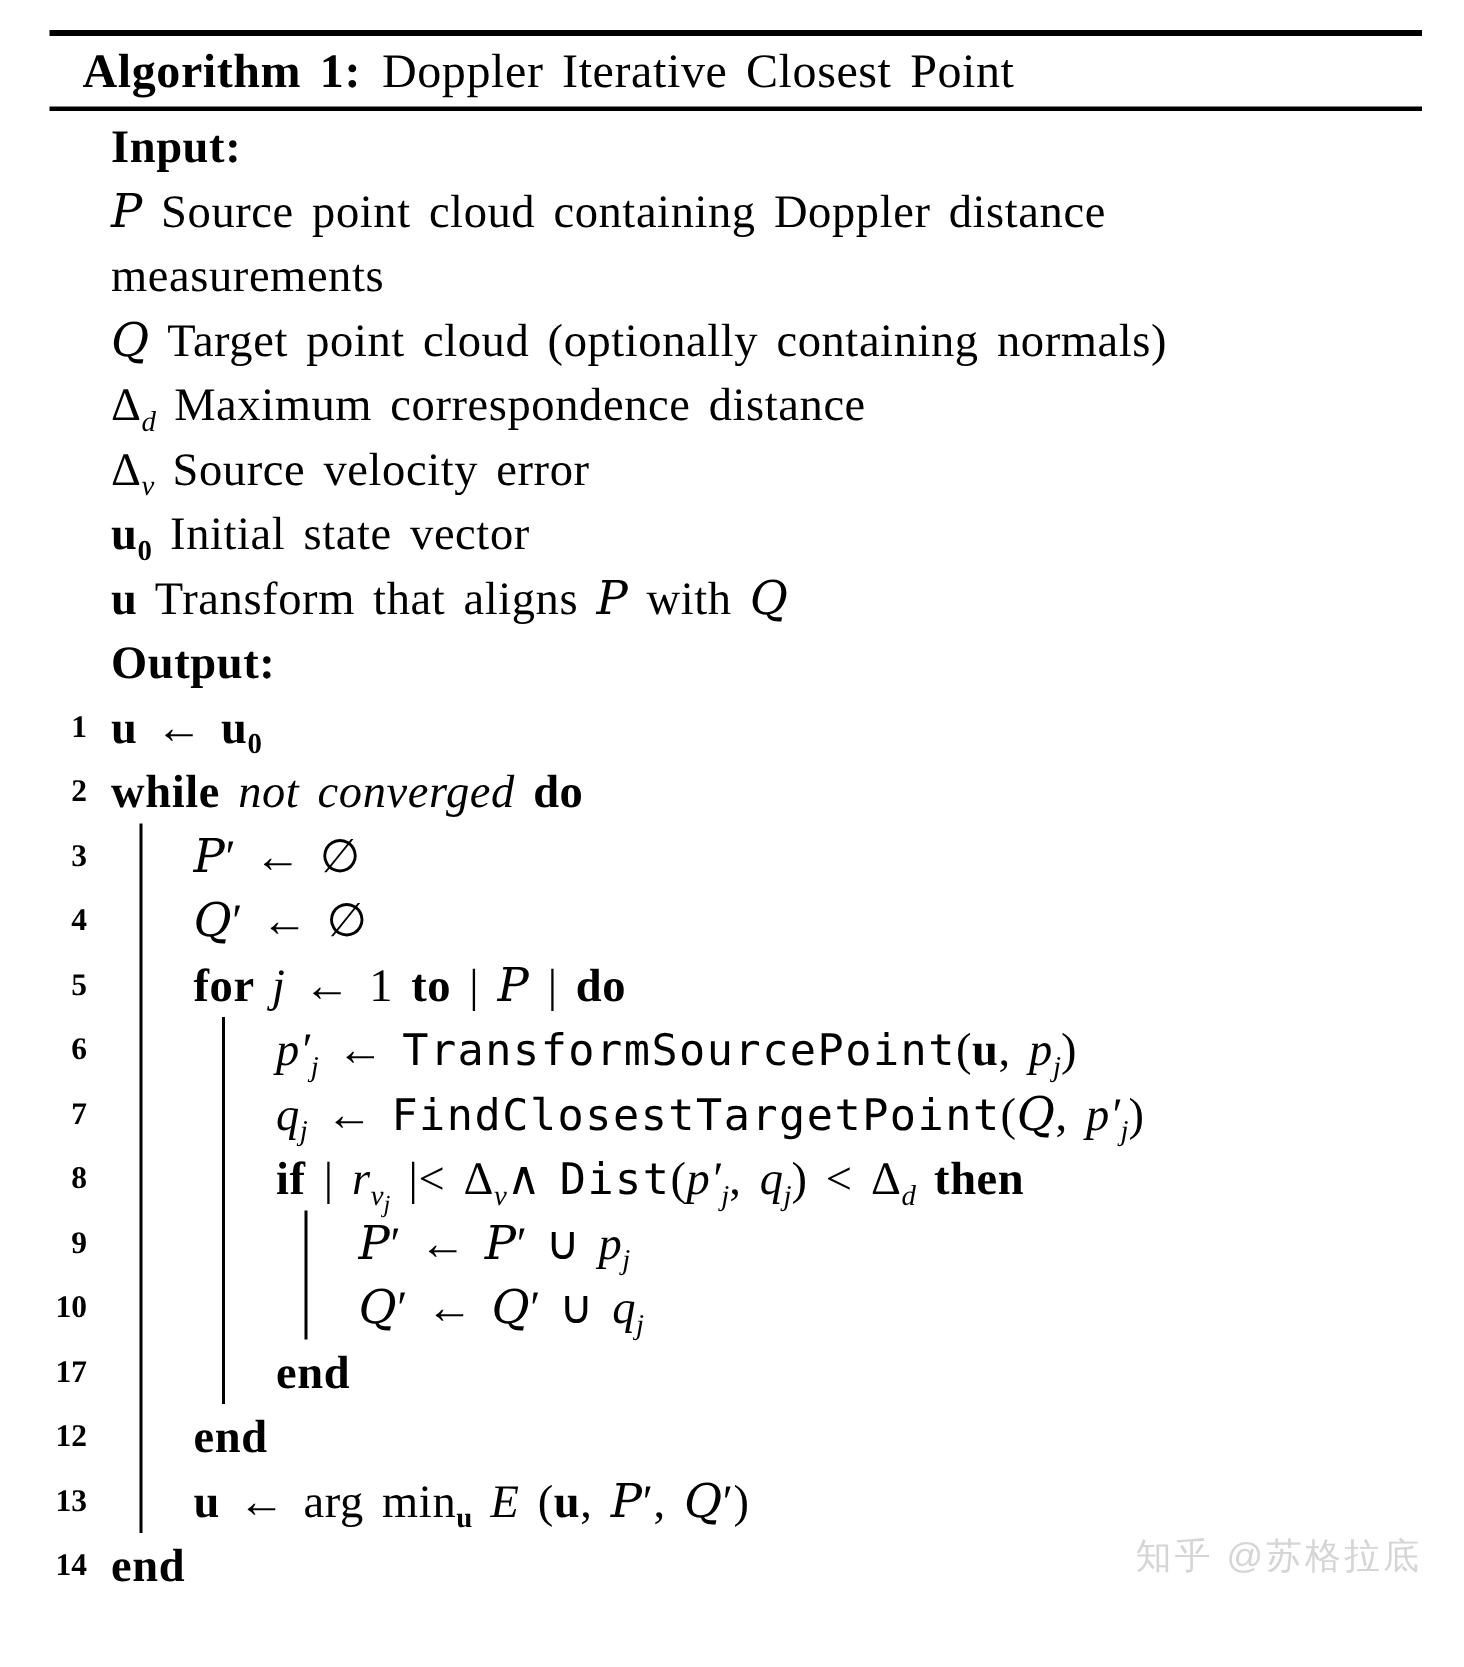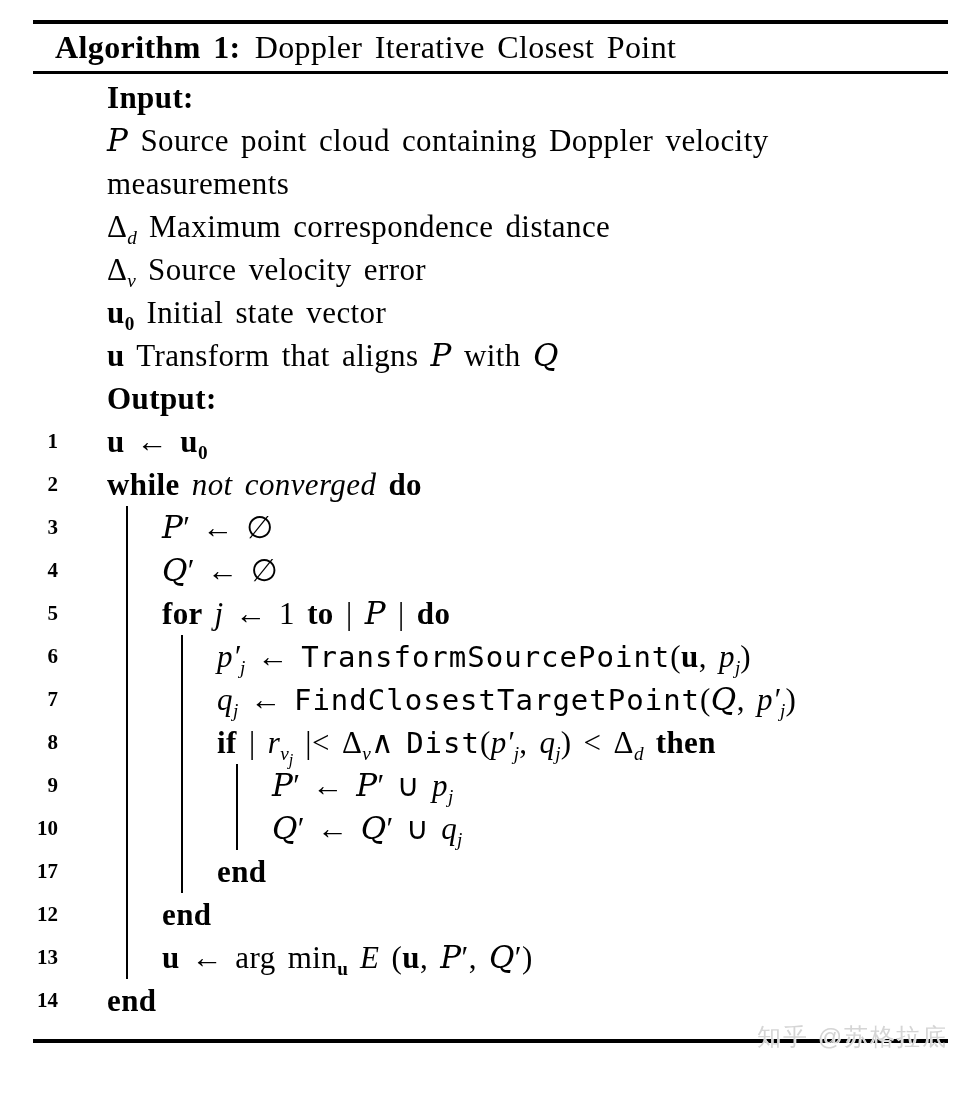--- a/index.html
+++ b/index.html
@@ -20,21 +20,21 @@
     height:47px; line-height:47px;
     padding-left:55px;
     font-size:32px;
     letter-spacing:0.4px; word-spacing:4px;
     white-space:nowrap;
   }
   .algo-header .hlabel { font-weight:bold; margin-right:14px; }
 
   .algo-body {
     position:relative;
-    padding-left:107px;
+    padding-left:74px;
     padding-top:2px;
     font-size:31px;
     letter-spacing:0.4px; word-spacing:4px;
   }
   .line {
     height:43px; line-height:43px;
     white-space:nowrap;
   }
   .line span, .line sub { white-space:pre; }
   .lineno {
@@ -79,22 +79,23 @@
   <div class="rule rule-thick top-rule"></div>
 
   <div class="algo-header">
     <span class="hlabel">Algorithm 1:</span><span>Doppler Iterative Closest Point</span>
   </div>
 
   <div class="rule rule-thin"></div>
 
   <div class="algo-body">
       <div class="line"><span class="s-b">Input:</span></div>
-      <div class="line"><span class="s-c">P</span><span class="s-r"> Source point cloud containing Doppler velocity</span></div>
+      <div class="line"><span class="s-c">P</span><span class="s-r"> Source point cloud containing Doppler distance</span></div>
       <div class="line"><span class="s-r">measurements</span></div>
+      <div class="line"><span class="s-c">Q</span><span class="s-r"> Target point cloud (optionally containing normals)</span></div>
       <div class="line"><span class="s-r">Δ<sub class="s-i">d</sub></span><span class="s-r"> Maximum correspondence distance</span></div>
       <div class="line"><span class="s-r">Δ<sub class="s-i">v</sub></span><span class="s-r"> Source velocity error</span></div>
       <div class="line"><span class="s-b">u<sub class="s-r">0</sub></span><span class="s-r"> Initial state vector</span></div>
       <div class="line"><span class="s-b">u</span><span class="s-r"> Transform that aligns </span><span class="s-c">P</span><span class="s-r"> with </span><span class="s-c">Q</span></div>
       <div class="line"><span class="s-b">Output:</span></div>
       <div class="line"><span class="lineno">1</span><span class="s-b">u</span><span class="s-r"> ← </span><span class="s-b">u<sub class="s-r">0</sub></span></div>
       <div class="line"><span class="lineno">2</span><span class="s-b">while </span><span class="s-i">not converged </span><span class="s-b">do</span></div>
       <div class="block">
         <div class="line"><span class="lineno">3</span><span class="s-c">P</span><span class="s-r">′ ← ∅</span></div>
         <div class="line"><span class="lineno">4</span><span class="s-c">Q</span><span class="s-r">′ ← ∅</span></div>

